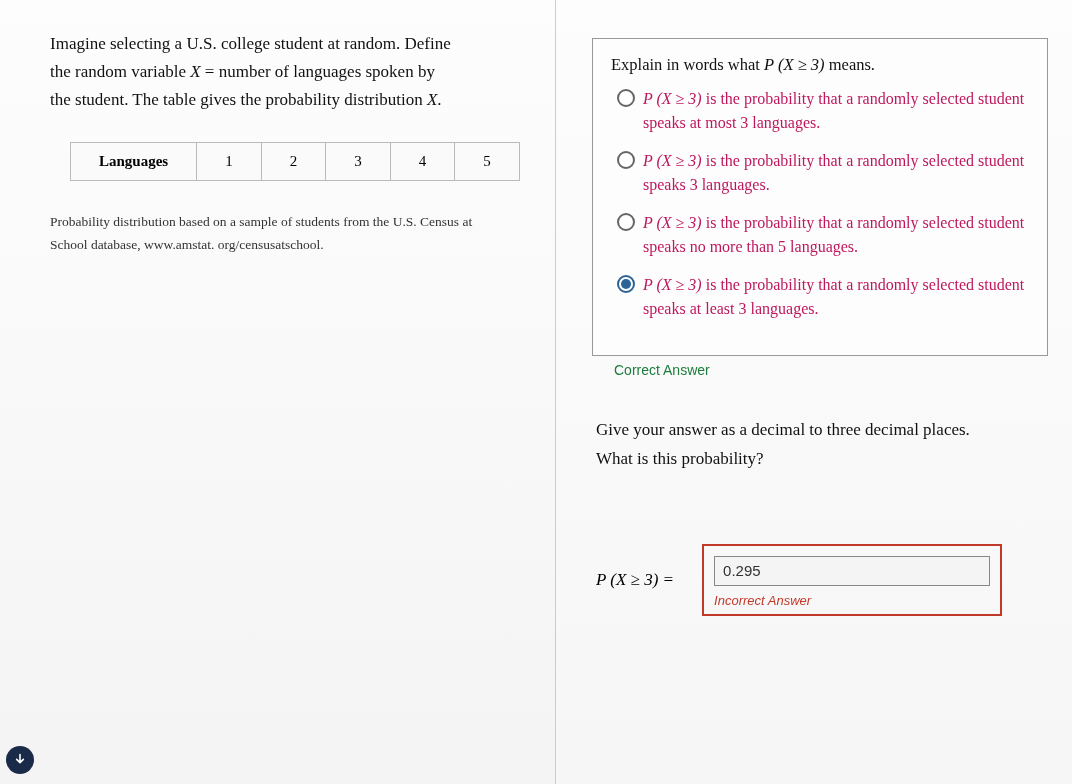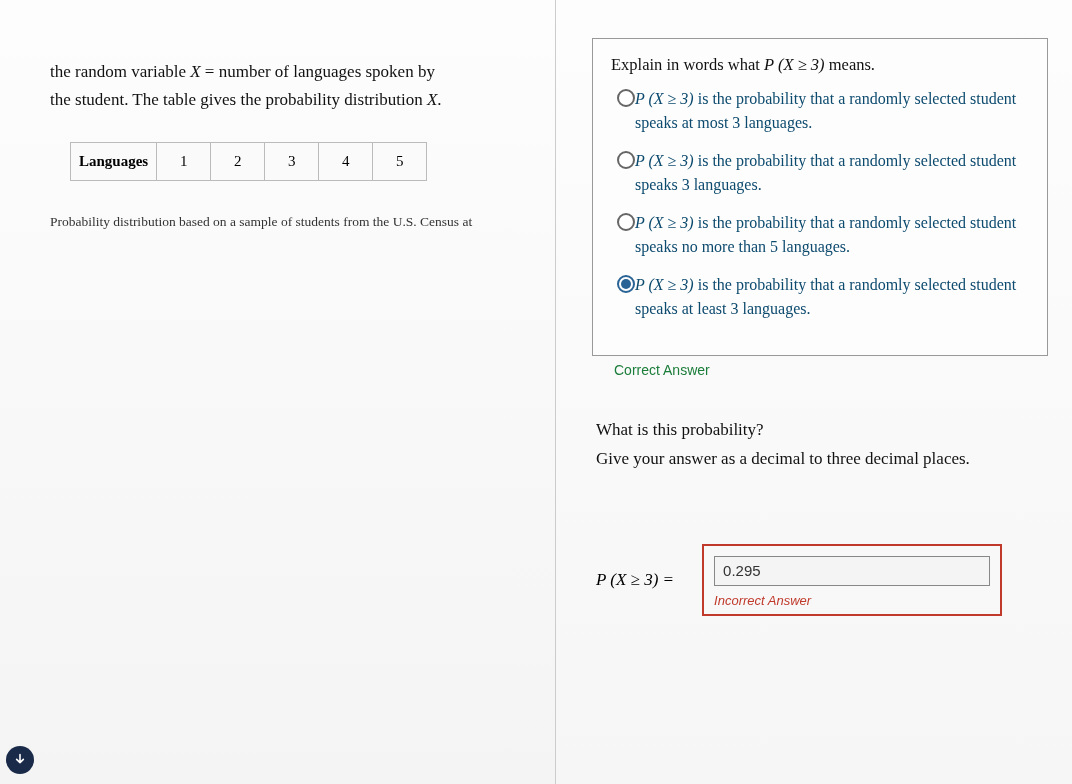--- a/index.html
+++ b/index.html
@@ -48,21 +48,21 @@
     margin-bottom: 28px;
   }
   .ital { font-style: italic; }
   .prob-table {
     border-collapse: collapse;
     margin: 10px 0 30px 20px;
     font-size: 15px;
   }
   .prob-table td, .prob-table th {
     border: 1px solid #bbb;
-    padding: 10px 8px;
+    padding: 10px 28px;
     text-align: left;
     background: #fafafa;
     font-weight: normal;
   }
   .prob-table .hdr { width: 78px; font-weight: bold; }
   .prob-table .val { text-align: center; width: 54px; }
   .caption {
     font-size: 13.5px;
     color: #333;
     line-height: 1.7;
@@ -74,25 +74,25 @@
     background: #fdfdfd;
   }
   .question-prompt {
     font-size: 16.5px;
     margin-bottom: 12px;
     color: #111;
   }
   .option {
     display: flex;
     align-items: flex-start;
-    gap: 0;
+    gap: 8px;
     margin: 10px 0 14px 6px;
     font-size: 16px;
     line-height: 1.5;
-    color: #0c4a6e;
+    color: #be185d;
   }
   .radio {
     flex: 0 0 18px;
     width: 18px; height: 18px;
     border: 2px solid #666;
     border-radius: 50%;
     margin-top: 2px;
     position: relative;
     background: #fff;
   }
@@ -167,40 +167,41 @@
     justify-content: center;
   }
   .down-arrow svg { width: 16px; height: 16px; fill: #fff; }
 </style>
 </head>
 <body>
 
 <div class="page">
   <div class="left-panel">
     <div class="prompt-text">
-      <br>
+      <span>Imagine selecting a U.S. college student at random. Define</span><br>
       <span>the random variable </span><span class="ital">X</span><span> = number of languages spoken by</span><br>
       <span>the student. The table gives the probability distribution </span><span class="ital">X</span><span>.</span>
     </div>
 
     <table class="prob-table">
       <tbody>
           <tr>
         <td class="hdr">Languages</td>
         <td class="val">1</td>
         <td class="val">2</td>
         <td class="val">3</td>
         <td class="val">4</td>
         <td class="val">5</td>
       </tr>
     </tbody>
       </table>
 
     <div class="caption">
       <span>Probability distribution based on a sample of students from the U.S. Census at</span><br>
+      <span>School database, www.amstat. org/censusatschool.</span>
     </div>
   </div>
 
   <div class="divider-label">© Macmillan Learning</div>
 
   <div class="right-panel">
     <div class="question-box">
       <div class="question-prompt">
         <span>Explain in words what </span><span class="ital">P (X ≥ 3)</span><span>  means.</span>
       </div>
@@ -218,22 +219,22 @@
         <div><span class="ital">P (X ≥ 3)</span><span> is the probability that a randomly selected student speaks no more than 5 languages.</span></div>
       </div>
       <div class="option">
         <div class="radio selected"></div>
         <div><span class="ital">P (X ≥ 3)</span><span> is the probability that a randomly selected student speaks at least 3 languages.</span></div>
       </div>
     </div>
     <div class="feedback-correct">Correct Answer</div>
 
     <div class="second-q">
+      <div>Give your answer as a decimal to three decimal places.</div>
       <div>What is this probability?</div>
-      <div>Give your answer as a decimal to three decimal places.</div>
     </div>
 
     <div class="answer-row">
       <div class="answer-label">
         <span class="p ital">P (X ≥ 3) = </span>
       </div>
       <div class="answer-box-wrap">
         <input class="answer-input" value="0.295" style="">
         <div class="feedback-incorrect">Incorrect Answer</div>
       </div>

